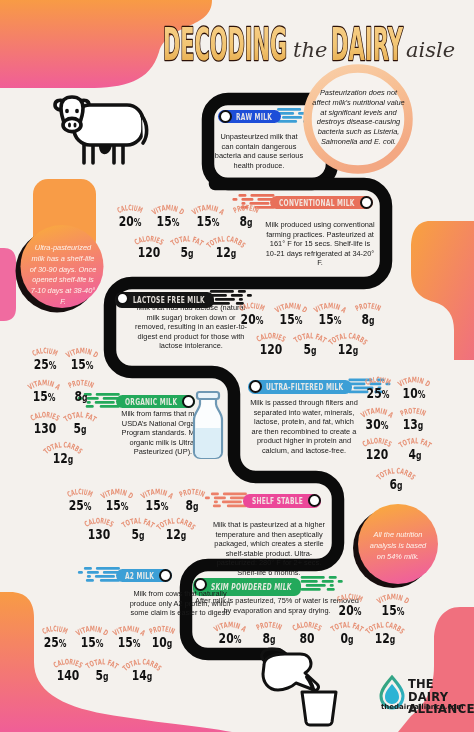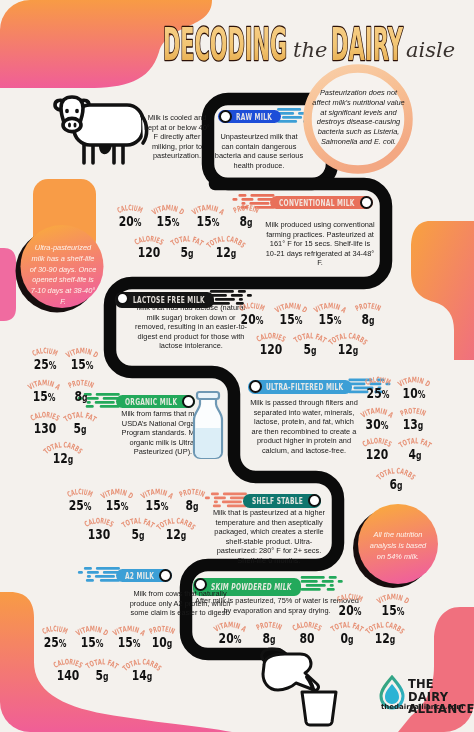--- a/index.html
+++ b/index.html
@@ -1,19 +1,19 @@
 <!DOCTYPE html>
 <html><head>
 <meta charset="utf-8">
 <title>Decoding the Dairy Aisle</title>
 <style>
   html,body{margin:0;padding:0;background:#F4F1ED;}
   body{width:474px;height:732px;overflow:hidden;font-family:"Liberation Sans",sans-serif;
        -webkit-font-smoothing:antialiased;}
-  #poster{position:relative;width:474px;height:732px;overflow:hidden;background:#F4F1ED;border-radius:30px;}
+  #poster{position:relative;width:474px;height:732px;overflow:hidden;background:#F4F1ED;}
   svg.layer{position:absolute;left:0;top:0;width:474px;height:732px;}
 
   
   .body-txt{font-family:"Liberation Sans",sans-serif;font-size:7.4px;line-height:9.6px;
             color:#1A1A1A;text-align:center;position:absolute;}
   .bubble-txt{font-family:"Liberation Sans",sans-serif;font-style:italic;font-size:7.4px;
               line-height:9.8px;text-align:center;position:absolute;}
 
   
   .pill{position:absolute;height:13px;border-radius:7px;display:flex;align-items:center;}
@@ -226,41 +226,41 @@
         <span class="knob" style="top: 0.2px; left: 0.5px;"></span>
       </div>
       <div class="pill" style="top: 394.5px; height: 13.5px; background: rgb(35, 169, 91); border-radius: 6.75px; right: 279px; width: 79.2641px;">
         <span class="lbl" style="margin-left: 9px; margin-right: 18px;">ORGANIC MILK</span>
         <span class="knob" style="top: 0.2px; right: 0.5px;"></span>
       </div>
       <div class="pill" style="top: 380px; height: 13.5px; background: rgb(60, 159, 214); border-radius: 6.75px; left: 248px; width: 104.442px;">
         <span class="lbl" style="margin-left: 18px;">ULTRA-FILTERED MILK</span>
         <span class="knob" style="top: 0.2px; left: 0.5px;"></span>
       </div>
-      <div class="pill" style="top: 494px; height: 13.5px; background: #0f766e; border-radius: 6.75px; right: 153px; width: 78.1016px;">
+      <div class="pill" style="top: 494px; height: 13.5px; background: #ec4899; border-radius: 6.75px; right: 153px; width: 78.1016px;">
         <span class="lbl" style="margin-left: 9px; margin-right: 18px;">SHELF STABLE</span>
         <span class="knob" style="top: 0.2px; right: 0.5px;"></span>
       </div>
       <div class="pill" style="top: 568.5px; height: 13.5px; background: rgb(60, 159, 214); border-radius: 6.75px; right: 302px; width: 56.0819px;">
         <span class="lbl" style="margin-left: 9px; margin-right: 18px;">A2 MILK</span>
         <span class="knob" style="top: 0.2px; right: 0.5px;"></span>
       </div>
       <div class="pill" style="top: 577.5px; height: 18px; background: rgb(35, 169, 91); border-radius: 6.75px; left: 193px; width: 107.726px; font-style: italic;">
         <span class="lbl" style="margin-left: 18px;">SKIM POWDERED MILK</span>
         <span class="knob" style="top: 0.2px; left: 0.5px;"></span>
       </div>
     </div>
 
   <div id="descs">
       <div class="body-txt" style="left: 214px; top: 132px; width: 90px;">Unpasteurized milk that can contain dangerous bacteria and cause serious health produce.</div>
-      <div class="body-txt" style="left: 264px; top: 220px; width: 112px;">Milk produced using conventional farming practices. Pasteurized at 161° F for 15 secs. Shelf-life is 10-21 days refrigerated at 34-48° F.</div>
+      <div class="body-txt" style="left: 264px; top: 220px; width: 112px;">Milk produced using conventional farming practices. Pasteurized at 161° F for 15 secs. Shelf-life is 10-21 days refrigerated at 34-20° F.</div>
       <div class="body-txt" style="left: 131px; top: 303px; width: 120px;">Milk that has had lactose (natural milk sugar) broken down or removed, resulting in an easier-to-digest end product for those with lactose intolerance.</div>
       <div class="body-txt" style="left: 118px; top: 409px; width: 90px;">Milk from farms that meet USDA’s National Organic Program standards. Most organic milk is Ultra-Pasteurized (UP).</div>
       <div class="body-txt" style="left: 248px; top: 398px; width: 112px;">Milk is passed through filters and separated into water, minerals, lactose, protein, and fat, which are then recombined to create a product higher in protein and calcium, and lactose-free.</div>
-      <div class="body-txt" style="left: 209px; top: 508px; width: 120px;">Milk that is pasteurized at a higher temperature and then aseptically packaged, which creates a sterile shelf-stable product. Ultra-pasteurized: 280° F for 2+ secs. Shelf-life 6 months.</div>
+      <div class="body-txt" style="left: 209px; top: 520px; width: 120px;">Milk that is pasteurized at a higher temperature and then aseptically packaged, which creates a sterile shelf-stable product. Ultra-pasteurized: 280° F for 2+ secs. Shelf-life 6 months.</div>
       <div class="body-txt" style="left: 120px; top: 589px; width: 120px;">Milk from cows that naturally produce only A2 protein, which some claim is easier to digest.</div>
       <div class="body-txt" style="left: 192px; top: 596px; width: 170px;">After milk is pasteurized, 75% of water is removed by evaporation and spray drying.</div>
     </div>
 
   <div id="nuts">
       <div>
         <div class="nut" style="left: 103px; top: 204px;">
           <svg class="arc" viewBox="0 0 54 18">
             <defs>
               <path id="arcpconventional_0" d="M 7,18 A 23,23 0 0 1 47,18" fill="none"></path>
@@ -740,21 +740,20 @@
 
     <circle cx="393" cy="548" r="40" fill="#160E0E"></circle>
     <circle cx="398" cy="544" r="40" fill="url(#gBub2)"></circle>
   </svg>
   <div id="bubbles">
     <div class="bubble-txt" style="left:310px;top:88px;width:97px;color:#1A1A1A;">Pasteurization does not affect milk’s nutritional value at significant levels and destroys disease-causing bacteria such as Listeria, Salmonella and E. coli.</div>
     <div class="bubble-txt" style="left:28px;top:243px;width:70px;color:#FDF3EC;line-height:10.8px;">Ultra-pasteurized milk has a shelf-life of 30-90 days. Once opened shelf-life is 7-10 days at 38-40° F.</div>
     <div class="bubble-txt" style="left:365px;top:530px;width:66px;color:#FDF3EC;line-height:10.8px;">All the nutrition analysis is based on 54% milk.</div>
   </div>
 
-  <div class="body-txt" style="left:144px;top:113px;width:66px;">Milk is cooled and kept at or below 40° F directly after milking, prior to pasteurization.</div>
 
   <svg class="layer" viewBox="0 0 474 732">
     <g stroke="#6E98B4" stroke-width="2.2" stroke-linejoin="round" stroke-linecap="round">
       <path d="M200,397 L216,397 L216,404 C216,409 222,412 222,420 L222,452 A6,6 0 0 1 216,458 L200,458 A6,6 0 0 1 194,452 L194,420 C194,412 200,409 200,404 Z" fill="#FBFDFE"></path>
       <path d="M195,428 L221,428 L221,452 A6,6 0 0 1 215,458 L201,458 A6,6 0 0 1 195,452 Z" fill="#DCEEF7" stroke="none"></path>
       <rect x="197" y="392" width="22" height="7" rx="2.4" fill="#EAF4FA"></rect>
     </g>
   </svg>
 
   <svg class="layer" viewBox="0 0 474 732">

